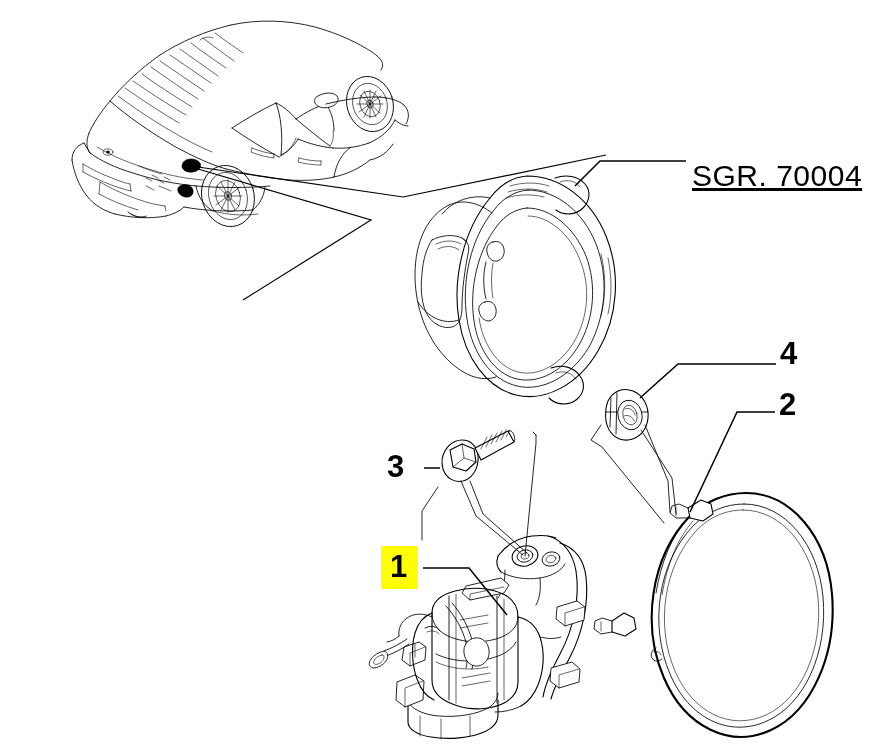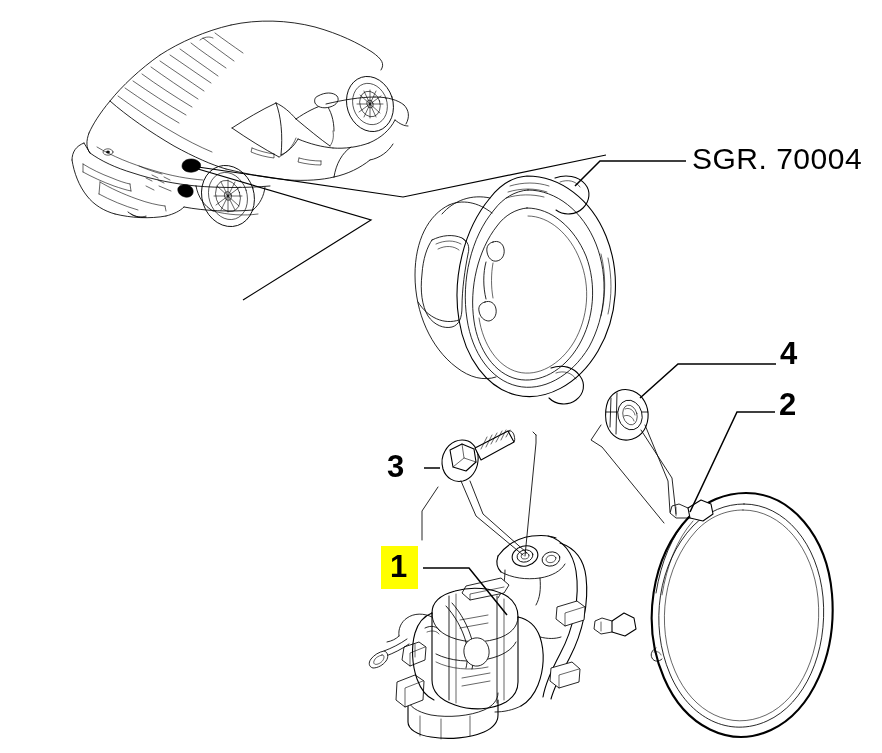--- a/index.html
+++ b/index.html
@@ -479,21 +479,21 @@
       <path class="ln-hair" d="M462 686 L 490 681"></path>
 
       <path class="ln-thin" d="M425 628 C 431 625, 437 626, 440 631"></path>
       <path class="ln-hair" d="M427 632 C 432 630, 437 631, 439 634"></path>
     </g>
 
     <path class="leader" d="M423 568 L 469 568 L 507 615"></path>
 
   </svg>
 
-  <div id="sgr-label" style="left:692px; top:142px;">SGR. 70004</div>
+  <div id="sgr-label" style="left:692px; top:159px;text-decoration:underline;">SGR. 70004</div>
 
   <div class="callout-num highlight" style="left:381px; top:546px;">1</div>
 
   <div class="callout-num" style="left:779px; top:389px;">2</div>
 
   <div class="callout-num" style="left:387px; top:451px;">3</div>
 
   <div class="callout-num" style="left:780px; top:338px;">4</div>
 
 </div>

